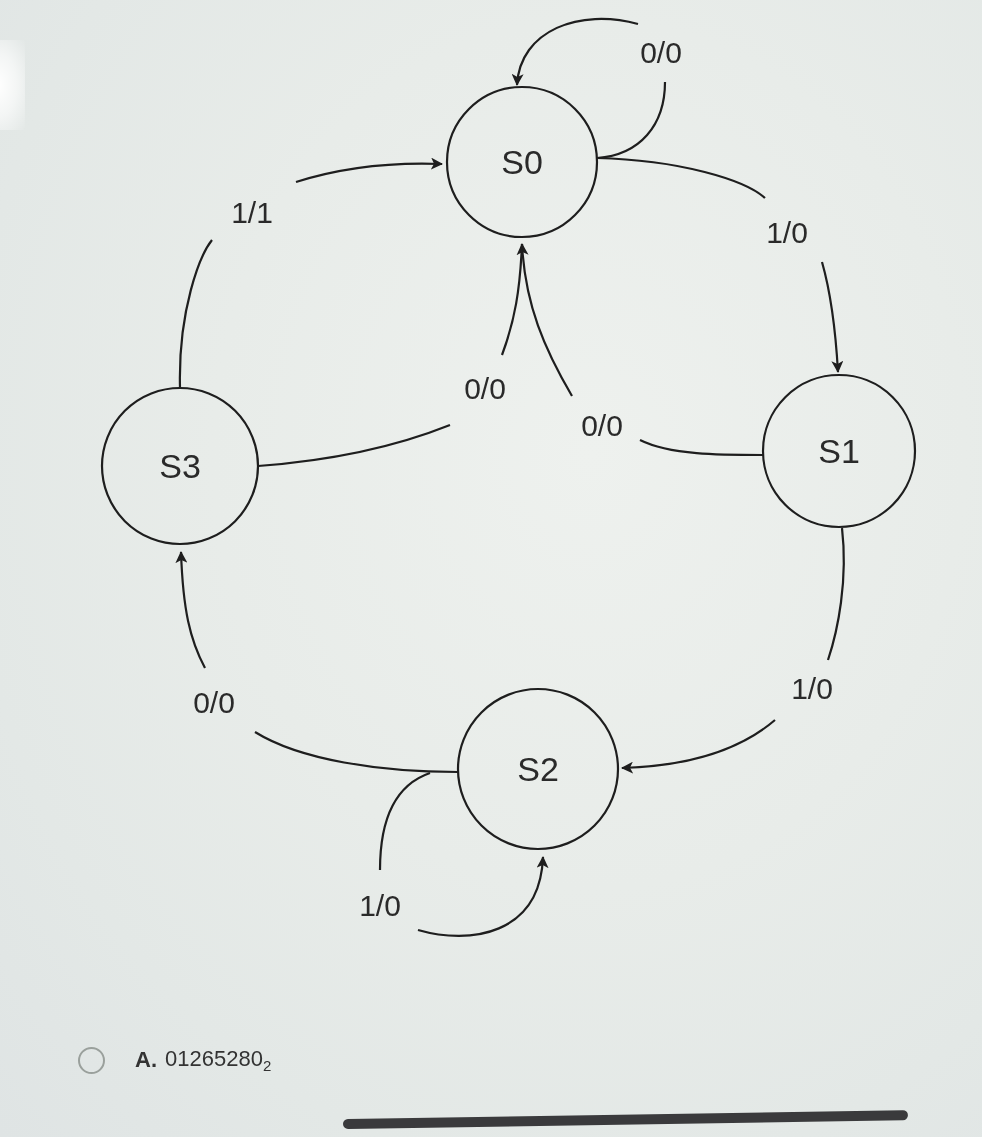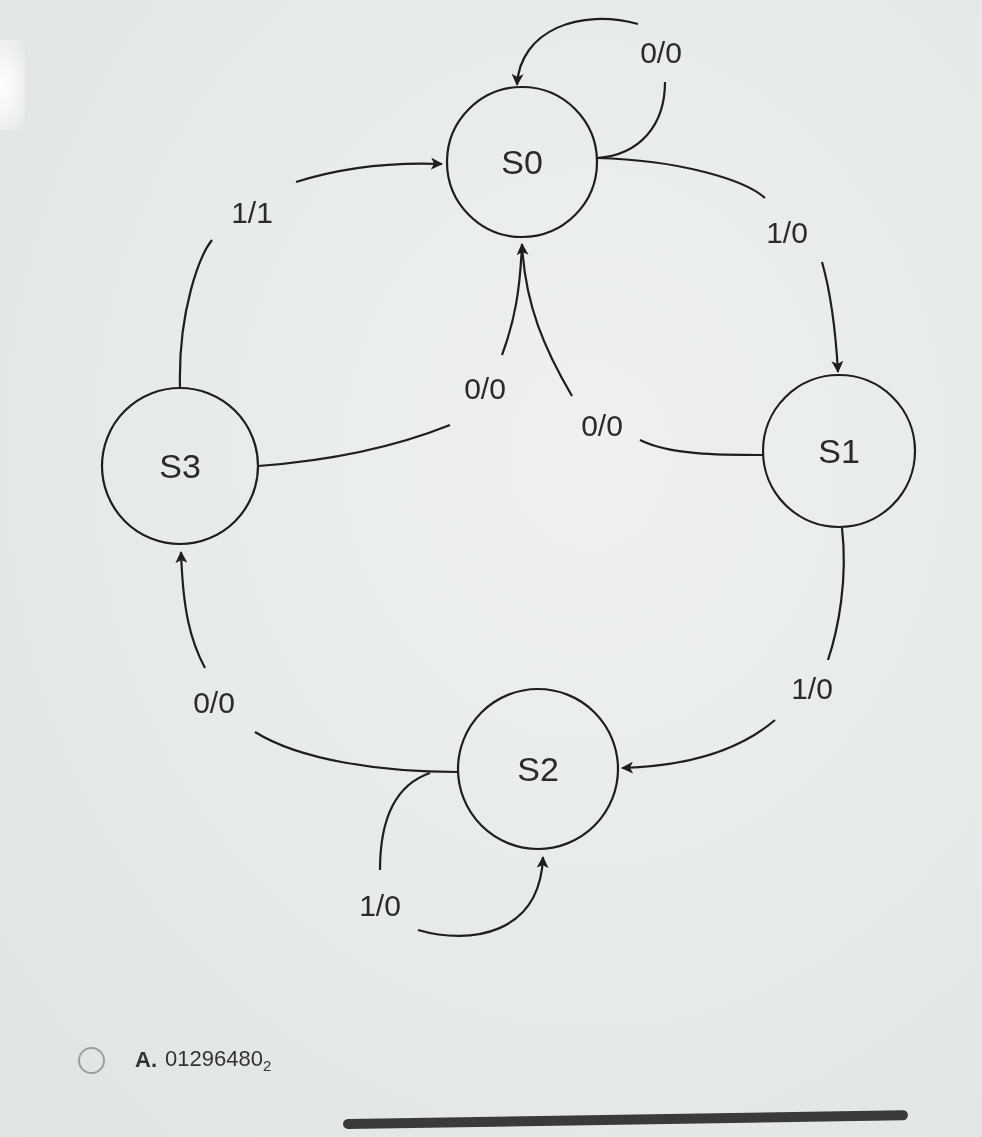--- a/index.html
+++ b/index.html
@@ -105,16 +105,16 @@
   <g>
     <path class="edge" d="M430,773 C395,785 380,820 380,870"></path>
     <path class="edge" d="M418,930 C470,945 540,935 543,857" marker-end="url(#arrow)"></path>
     <text class="edge-label" x="380" y="905">1/0</text>
   </g>
 </svg>
 
 <div class="answer-option">
   <div class="radio"></div>
   <span class="opt-letter">A.</span>
-  <span class="opt-value"><span>01296480</span><span class="opt-sub">2</span></span>
+  <span class="opt-value"><span>01265280</span><span class="opt-sub">2</span></span>
 </div>
 
 <div class="home-bar"></div>
 
 </body></html>

